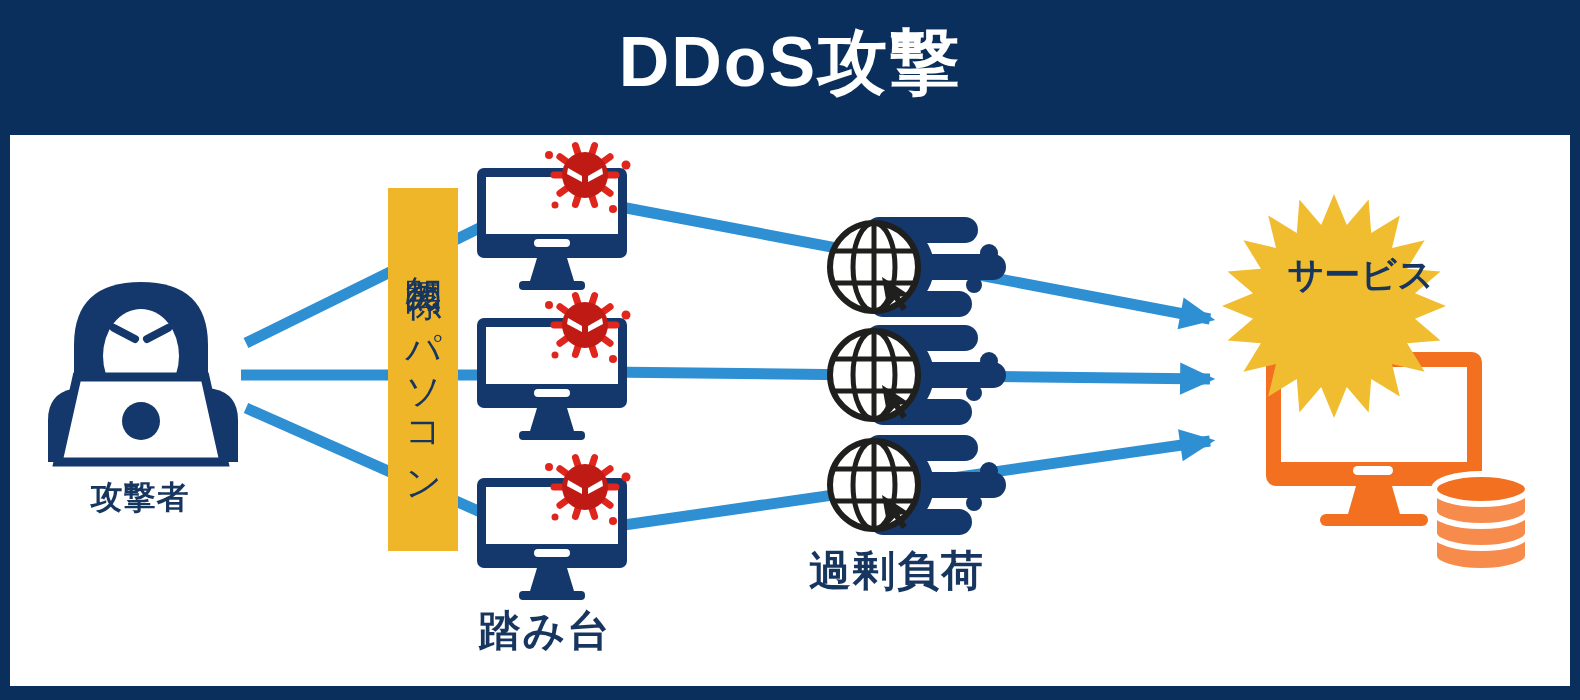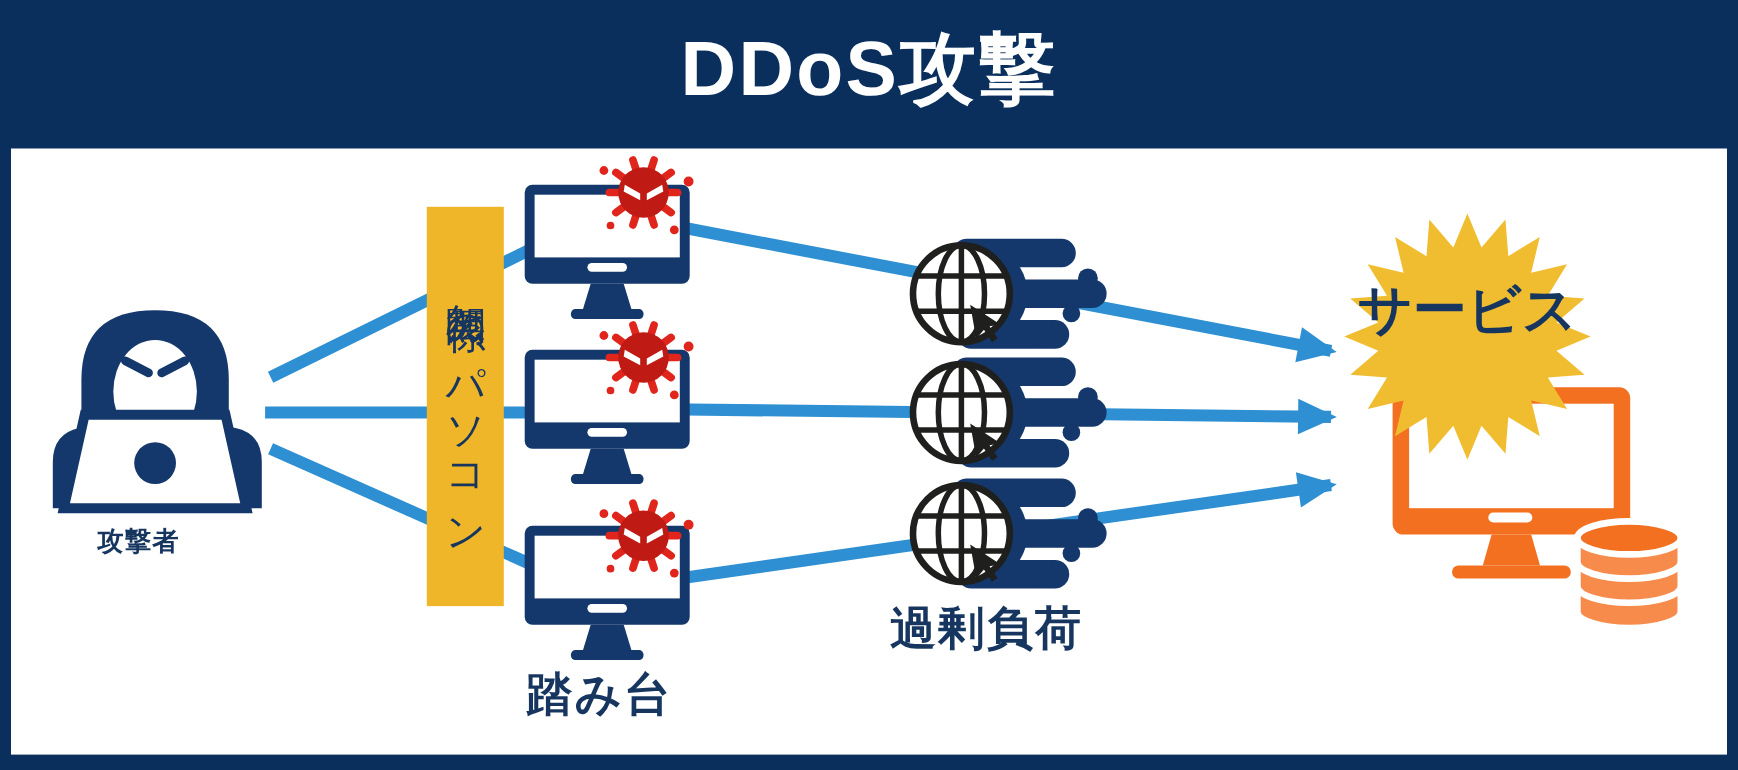--- a/index.html
+++ b/index.html
@@ -3,24 +3,24 @@
 <meta charset="utf-8">
 <style>
   html,body{margin:0;padding:0;background:#0a2f5d;}
   .canvas{position:relative;width:1580px;height:700px;background:#0a2f5d;overflow:hidden;
           font-family:"Liberation Sans","DejaVu Sans",sans-serif;}
   .panel{position:absolute;left:10px;top:135px;width:1560px;height:551px;background:#ffffff;}
   .title{position:absolute;left:0;top:16px;width:1580px;text-align:center;
          color:#ffffff;font-size:70px;font-weight:800;letter-spacing:2px;}
   svg.diagram{position:absolute;left:0;top:0;z-index:1;}
   .lbl{position:absolute;z-index:2;color:#17365f;font-weight:700;text-align:center;line-height:1.1;}
-  .lbl-attacker{left:26px;top:480px;width:200px;font-size:24px;letter-spacing:1px;}
+  .lbl-attacker{left:40px;top:480px;width:200px;font-size:32px;letter-spacing:1px;}
   .lbl-fumidai{left:445px;top:608px;width:200px;font-size:42px;letter-spacing:2px;}
   .lbl-kajo{left:772px;top:548px;width:250px;font-size:42px;letter-spacing:2px;}
-  .lbl-service{left:1234px;top:256px;width:200px;font-size:49px;font-weight:800;line-height:1.08;}
+  .lbl-service{left:1234px;top:256px;width:200px;font-size:36px;font-weight:800;line-height:1.08;text-align:right;}
   .banner-text{position:absolute;z-index:2;left:388px;top:188px;width:70px;height:363px;
                display:flex;align-items:center;justify-content:center;
                writing-mode:vertical-rl;text-orientation:upright;
                color:#17365f;font-size:36px;font-weight:500;letter-spacing:5px;}
 </style>
 </head>
 <body>
 
 <div class="canvas">
 

